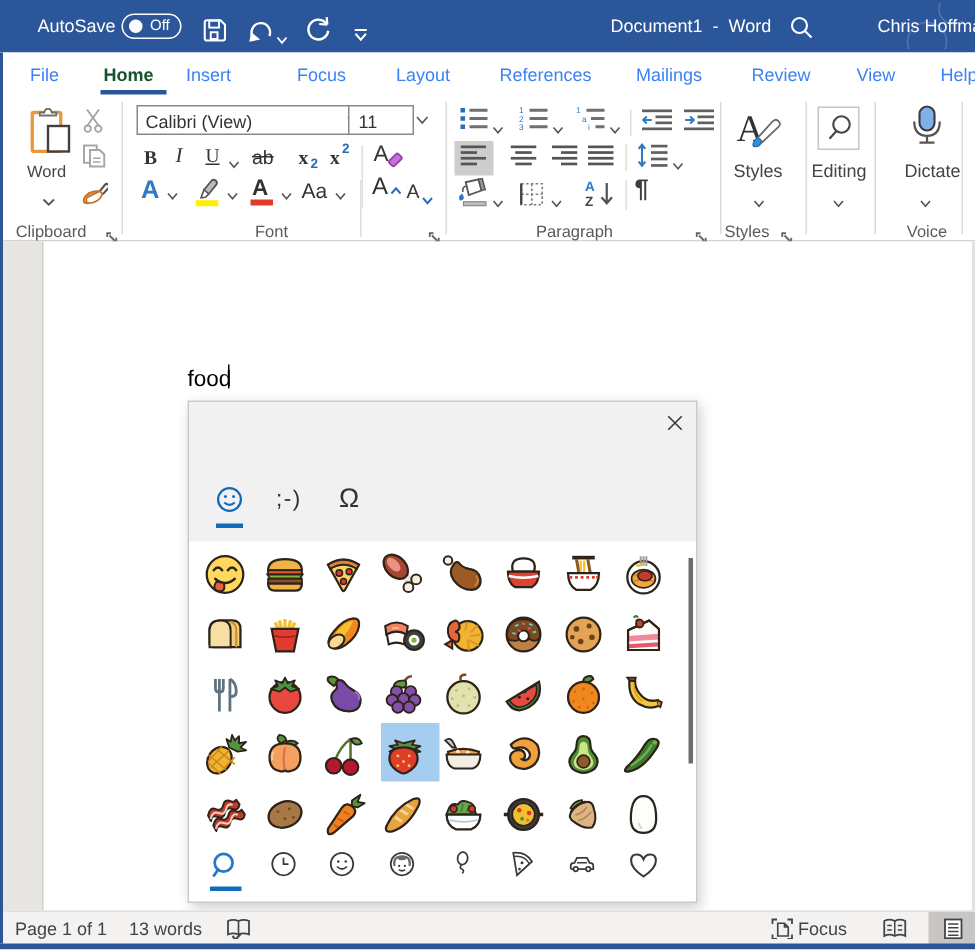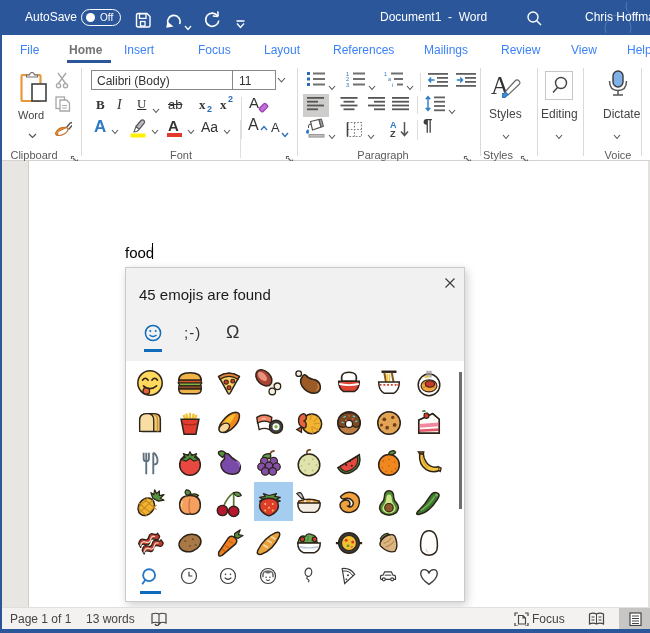--- a/index.html
+++ b/index.html
@@ -6,26 +6,26 @@
 html,body{width:650px;height:633px;overflow:hidden;font-family:"Liberation Sans",sans-serif;background:#fff}
 #app{position:absolute;left:0;top:0;width:650px;height:633px;overflow:hidden}
 .abs{position:absolute}
 
 #titlebar{left:0;top:0;width:650px;height:35px;background:#2b579a;color:#fff}
 #titlebar .t{position:absolute;font-size:12px;color:#fff;top:10px;white-space:nowrap}
 #autosave{left:25px}
 #toggle{left:81px;top:9px;width:40px;height:17px;border:1px solid #fff;border-radius:9px}
 #toggle .knob{position:absolute;left:4px;top:3px;width:9px;height:9px;border-radius:50%;background:#fff}
 #toggle .lbl{position:absolute;left:18px;top:2px;font-size:10px;color:#fff}
-#doctitle{left:380px}
+#doctitle{left:407px}
 #username{left:585px}
 
 #tabs{left:0;top:35px;width:650px;height:30px;background:#fff}
 #tabs .tab{position:absolute;top:8px;font-size:12px;color:#3b82f6}
-#tabs .sel{color:#737373;font-weight:bold}
+#tabs .sel{color:#14532d;font-weight:bold}
 #homeline{left:67px;top:25px;width:44px;height:3px;background:#2b579a}
 
 #ribbon{left:0;top:65px;width:650px;height:96px;background:#fff;border-bottom:1px solid #d5d2cf}
 .gdiv{position:absolute;top:3px;width:1px;height:88px;background:#dcdad7}
 .glabel{position:absolute;top:84px;font-size:11px;color:#5a5a5a;width:120px;text-align:center}
 .combo{position:absolute;border:1px solid #8a8886;background:#fff;font-size:12px;color:#333}
 
 #doc{left:0;top:161px;width:650px;height:446px;background:#e8e6e3}
 #page{position:absolute;left:28px;top:0;width:622px;height:446px;background:#fff;border-left:1px solid #d0cecb}
 #foodtxt{position:absolute;left:125px;top:83px;font-size:15px;color:#000;font-family:"Liberation Sans",sans-serif}
@@ -134,21 +134,21 @@
         </svg></div>
 <div style="position:absolute;left:54px;top:54px;width:18px;height:18px"><svg viewBox="0 0 18 18" width="18" height="18">
           <path d="M12.5 8.5 L16 4.2 q1.1 -1.2 2.3 -0.1 q1.1 1.1 -0.1 2.3 L14.5 10.5" fill="#fff" stroke="#555" stroke-width="1.4"></path>
 <path d="M2 13.5 Q4.5 8 12.5 8.5 L14.3 10.3 Q12 16.5 4 16.5 Q1 16.5 2 13.5 z" fill="#fff" stroke="#c8722c" stroke-width="1.2"></path>
 <path d="M2 13.5 Q4.5 8 12.5 8.5 l-8 4 q-1.5 1 -0.5 3.5 q-3 0.5 -2 -2.5 z" fill="#e8973c" stroke="#c8722c" stroke-width="1"></path>
         </svg></div>
 <div style="position:absolute;left:70px;top:85px;width:9px;height:9px"><svg viewBox="0 0 9 9" width="9" height="9">
           <path d="M1.5 4 V1.5 H4 M3 3 l3.5 3.5 M7.5 4.5 v3 h-3" fill="none" stroke="#666" stroke-width="1.2"></path>
         </svg></div>
 <div class="combo" style="left:91px;top:5px;width:152px;height:20px">
-        <span style="position:absolute;left:5px;top:3px">Calibri (Body)</span>
+        <span style="position:absolute;left:5px;top:3px">Calibri (View)</span>
       </div>
 <div style="position:absolute;left:231px;top:6px;width:9px;height:18px"><svg viewBox="0 0 9 18" width="9" height="18">
           <path d="M1 7 l3.5 4 L8 7" fill="none" stroke="#555" stroke-width="1.1"></path>
         </svg></div>
 <div class="combo" style="left:232px;top:5px;width:44px;height:20px">
         <span style="position:absolute;left:6px;top:3px">11</span>
       </div>
 <div style="position:absolute;left:277px;top:6px;width:9px;height:18px"><svg viewBox="0 0 9 18" width="9" height="18">
           <path d="M1 7 l3.5 4 L8 7" fill="none" stroke="#555" stroke-width="1.1"></path>
         </svg></div>
@@ -344,21 +344,20 @@
           <path d="M1 1 l3 3.5 L7 1" fill="none" stroke="#555" stroke-width="1.1"></path>
         </svg></div>
   </div>
 
   <div id="doc" class="abs">
     <div id="page"></div>
     <div id="foodtxt">food</div>
     <div id="cursor"></div>
     <div id="panel">
       <div id="phead"></div>
-      <div id="pcount">45 emojis are found</div>
       <div style="position:absolute;left:318px;top:7px;width:12px;height:12px"><svg width="12" height="12" viewBox="0 0 12 12">
             <path d="M1.5 1.5 L10.5 10.5 M10.5 1.5 L1.5 10.5" stroke="#3a3a3a" stroke-width="1.1"></path>
           </svg></div>
       <div id="ptabline"></div>
       <div class="selcell"></div>
       <div class="cell" style="left:9px;top:100px"><svg viewBox="0 0 32 32" width="30" height="30">
             <circle cx="16" cy="16" r="13" fill="#ffd95e" stroke="#2d2319" stroke-width="1.6"></circle>
 <path d="M8 13 q3 -4 6 0" fill="none" stroke="#2d2319" stroke-width="1.7" stroke-linecap="round"></path>
 <path d="M18 13 q3 -4 6 0" fill="none" stroke="#2d2319" stroke-width="1.7" stroke-linecap="round"></path>
 <path d="M9 19 q7 6 14 0" fill="none" stroke="#2d2319" stroke-width="1.7" stroke-linecap="round"></path>

